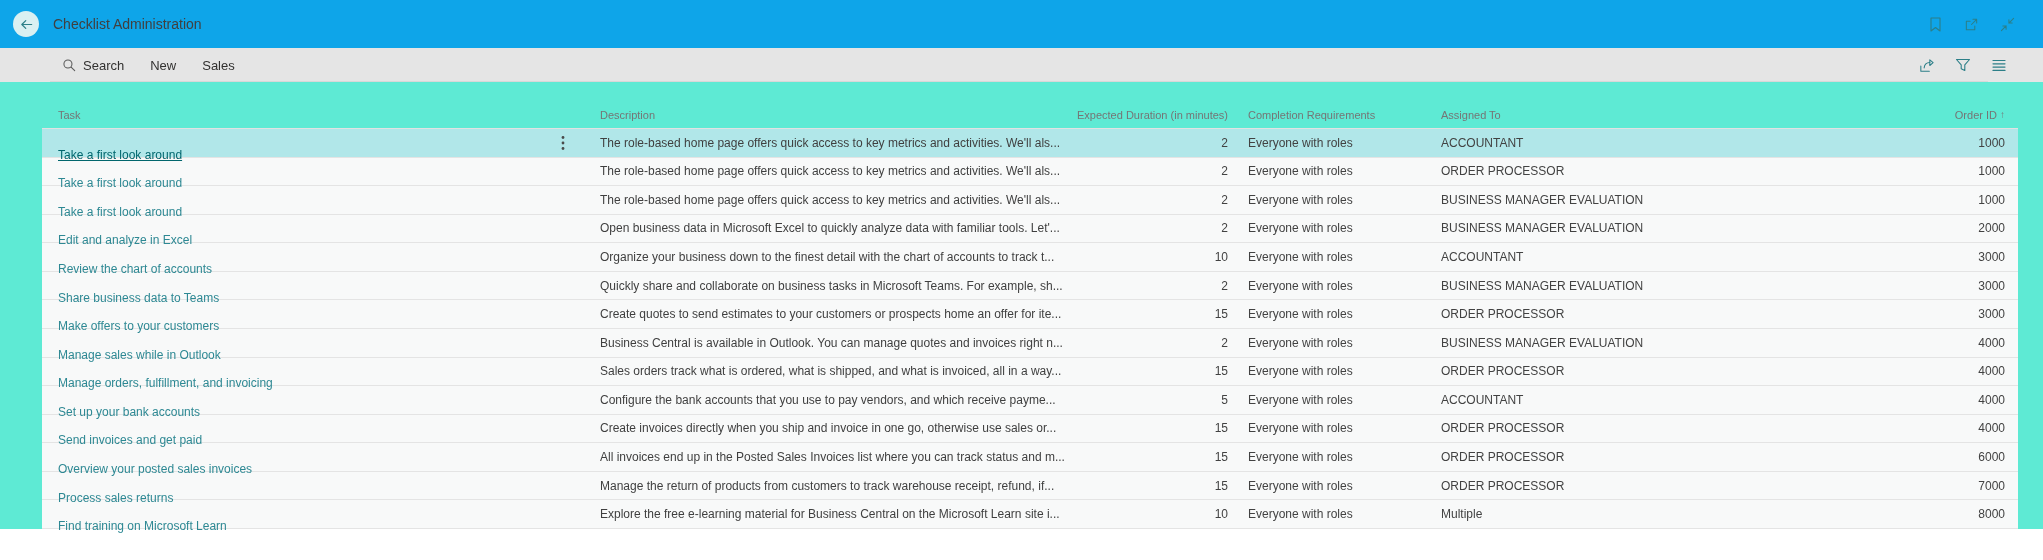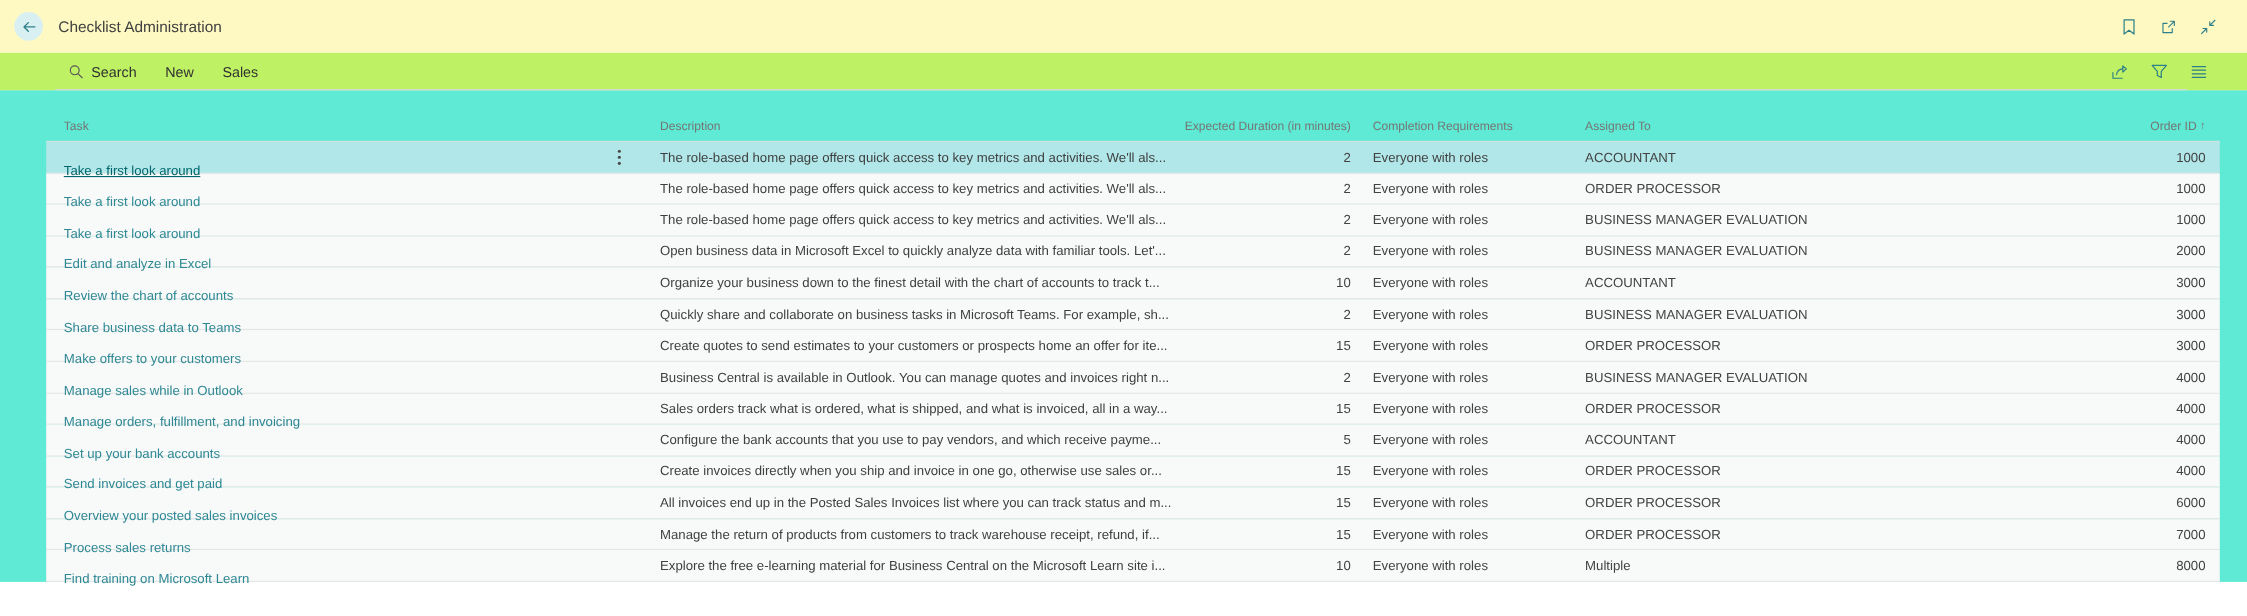--- a/index.html
+++ b/index.html
@@ -1,33 +1,33 @@
 <!DOCTYPE html>
 <html><head>
 <meta charset="utf-8">
 <style>
   * { margin:0; padding:0; box-sizing:border-box; }
   html,body { width:2043px; height:560px; overflow:hidden; background:#ffffff;
               font-family:"Liberation Sans", sans-serif; color:#3b3a39; }
 
   
-  .titlebar { position:relative; height:48px; background:#fef9c3; }
+  .titlebar { position:relative; height:48px; background:#0ea5e9; }
   .backbtn { position:absolute; left:13px; top:11px; width:26px; height:26px;
              border:none; border-radius:50%; background:#d9f0f2; cursor:pointer;
              display:flex; align-items:center; justify-content:center; }
   .backbtn svg { display:block; }
   .page-title { position:absolute; left:53px; top:0; height:48px; display:flex;
                 align-items:center; font-size:14px; color:#404040; }
   .titlebar-icons { position:absolute; right:28px; top:0; height:48px;
                     display:flex; align-items:center; gap:20px; }
   .tico { display:flex; align-items:center; justify-content:center; width:16px;
           height:16px; color:#2c7f88; cursor:pointer; }
 
   
-  .toolbar { position:relative; height:34px; background:#bef264;
+  .toolbar { position:relative; height:34px; background:#e5e5e5;
              display:flex; align-items:center; justify-content:space-between; }
   .toolbar::after { content:''; position:absolute; left:50px; right:55px; bottom:0;
                     height:1px; background:#d8d8d8; }
   .tb-left { display:flex; align-items:center; padding-left:62px; gap:26px; }
   .tb-item { display:flex; align-items:center; gap:7px; font-size:13px;
              color:#323130; cursor:pointer; white-space:nowrap; }
   .tb-right { display:flex; align-items:center; gap:19px; padding-right:36px; }
   .tb-ico { display:flex; align-items:center; justify-content:center; width:17px;
             height:17px; color:#2c7f88; cursor:pointer; }
 

